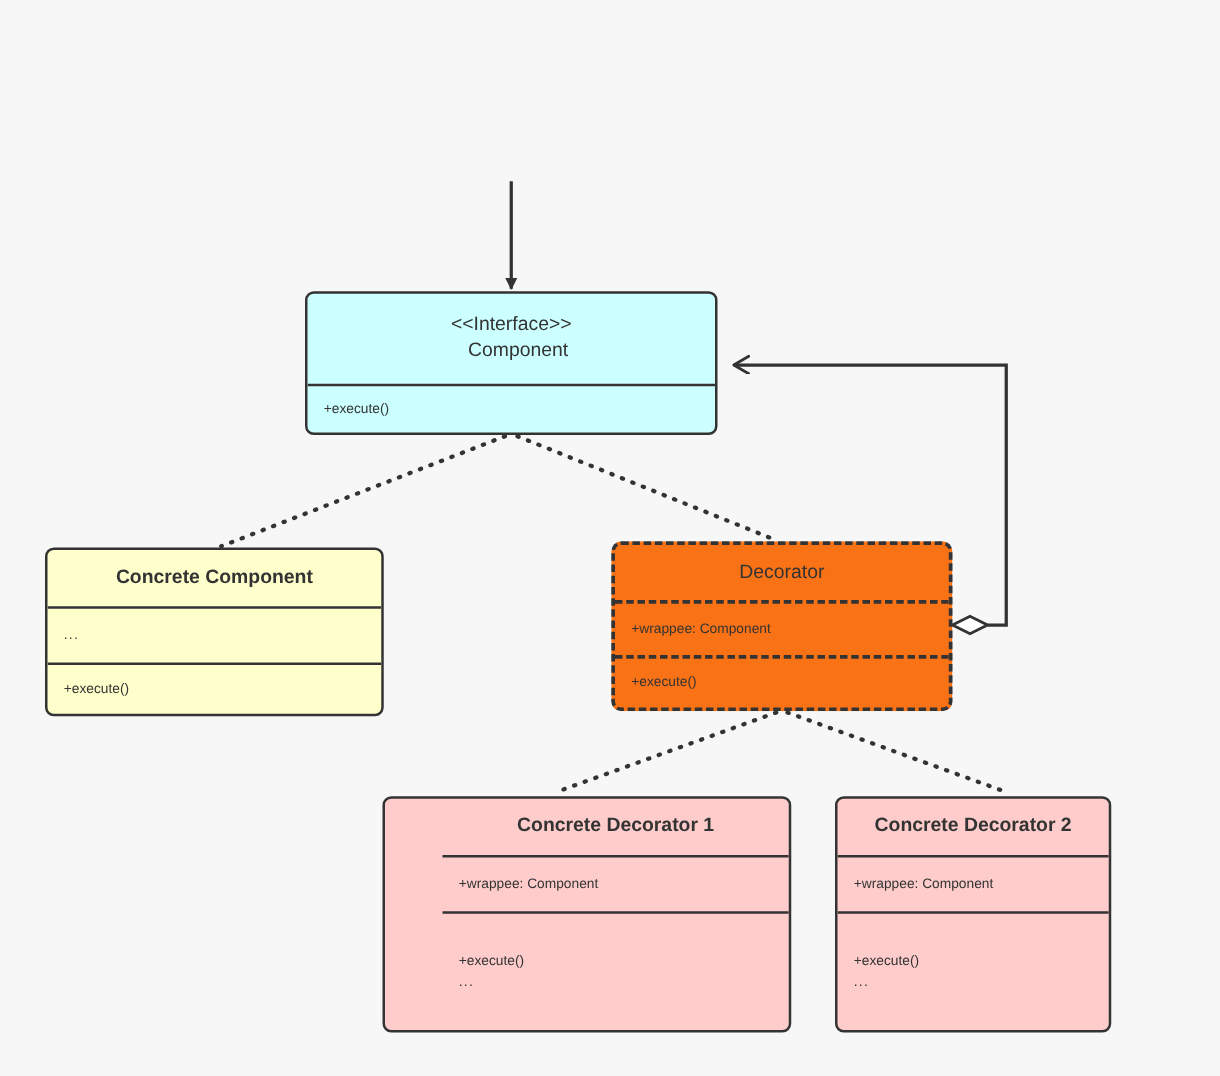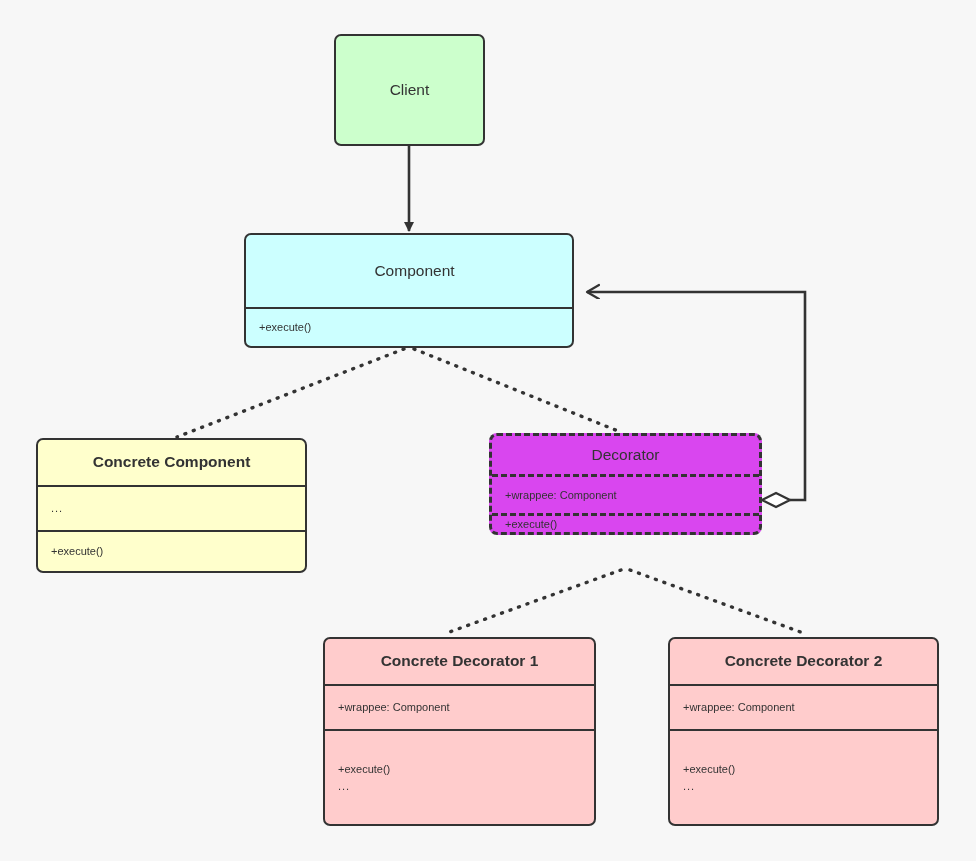--- a/index.html
+++ b/index.html
@@ -136,75 +136,71 @@
     <g>
       <line x1="621" y1="570" x2="444" y2="634" stroke="#333333" stroke-width="3.4" stroke-linecap="round" stroke-dasharray="1 8"></line>
     </g>
 
     
     <g>
       <line x1="630" y1="570" x2="806" y2="634" stroke="#333333" stroke-width="3.4" stroke-linecap="round" stroke-dasharray="1 8"></line>
     </g>
   </svg>
 
-  <div class="uml-node" style="left:334px; top:34px; width:151px; height:112px; background:#ccffcc;">
-    <div class="uml-compartment uml-plainbox" style="flex:1 1 auto;">
-      <span class="uml-title plain">Client</span>
-    </div>
-  </div>
 
   <div class="uml-node" style="left:244px; top:233px; width:330px; height:115px; background:#ccffff;">
     <div class="uml-compartment" style="height:72px;">
       <div class="uml-title plain">
+        <span class="uml-stereotype">&lt;&lt;Interface&gt;&gt;</span>
         <span class="uml-name">Component</span>
       </div>
     </div>
     <div class="uml-compartment" style="flex:1 1 auto;">
       <div class="uml-member">+execute()</div>
     </div>
   </div>
 
   <div class="uml-node" style="left:36px; top:438px; width:271px; height:135px; background:#ffffcc;">
     <div class="uml-compartment" style="height:45px;">
       <div class="uml-title bold">Concrete Component</div>
     </div>
     <div class="uml-compartment" style="height:45px;">
       <div class="uml-member small">...</div>
     </div>
     <div class="uml-compartment" style="flex:1 1 auto;">
       <div class="uml-member">+execute()</div>
     </div>
   </div>
 
-  <div class="uml-node abstract" style="left:489px; top:433px; width:273px; height:102px; background:#d946ef;">
+  <div class="uml-node abstract" style="left:489px; top:433px; width:273px; height:136px; background:#f97316;">
     <div class="uml-compartment" style="height:44px;">
       <div class="uml-title plain">Decorator</div>
     </div>
     <div class="uml-compartment" style="height:44px;">
       <div class="uml-member">+wrappee: Component</div>
     </div>
     <div class="uml-compartment" style="flex:1 1 auto;">
       <div class="uml-member">+execute()</div>
     </div>
   </div>
 
-  <div class="uml-node" style="left:323px; top:637px; width:273px; height:189px; background:#ffcccc;">
+  <div class="uml-node" style="left:306px; top:637px; width:327px; height:189px; background:#ffcccc;padding-left:46px;">
     <div class="uml-compartment" style="height:45px;">
       <div class="uml-title bold">Concrete Decorator 1</div>
     </div>
     <div class="uml-compartment" style="height:45px;">
       <div class="uml-member">+wrappee: Component</div>
     </div>
     <div class="uml-compartment" style="flex:1 1 auto;">
       <div class="uml-member">+execute()</div>
       <div class="uml-member small">...</div>
     </div>
   </div>
 
-  <div class="uml-node" style="left:668px; top:637px; width:271px; height:189px; background:#ffcccc;">
+  <div class="uml-node" style="left:668px; top:637px; width:221px; height:189px; background:#ffcccc;">
     <div class="uml-compartment" style="height:45px;">
       <div class="uml-title bold">Concrete Decorator 2</div>
     </div>
     <div class="uml-compartment" style="height:45px;">
       <div class="uml-member">+wrappee: Component</div>
     </div>
     <div class="uml-compartment" style="flex:1 1 auto;">
       <div class="uml-member">+execute()</div>
       <div class="uml-member small">...</div>
     </div>

